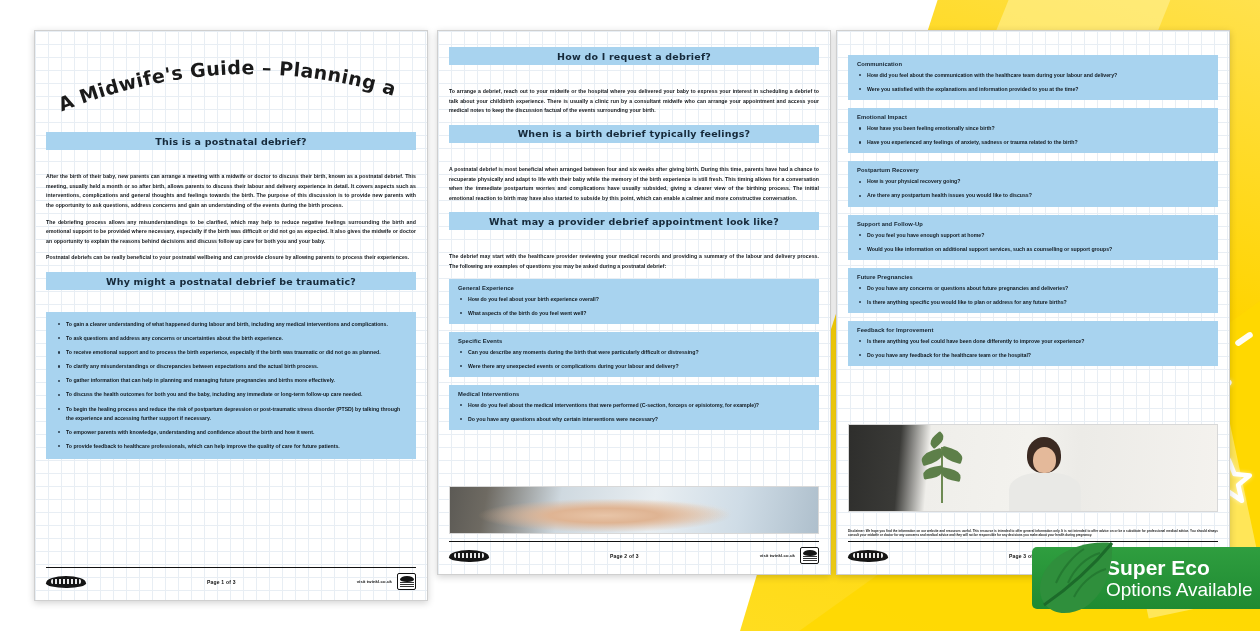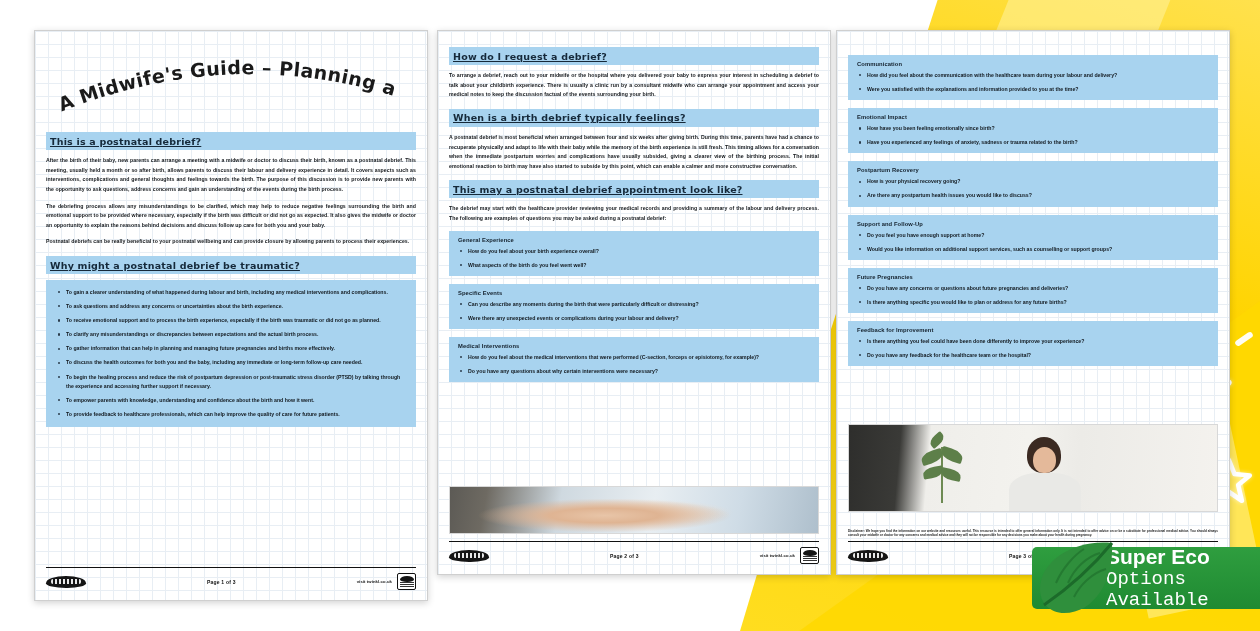--- a/index.html
+++ b/index.html
@@ -93,27 +93,27 @@
     font-size: 19px;
     font-weight: bold;
     fill: #1a1a1a;
     letter-spacing: .4px;
   }
 
   
   .sec-head {
     background: #a8d3ef;
     color: #15293a;
+    text-align: center;
     font-size: 9.5px;
     font-weight: bold;
     padding: 3.5px 4px;
-    margin: 9px 0 6px 0;
+    margin: 9px 0 22px 0;
     letter-spacing: .2px;
     font-family: "DejaVu Sans", sans-serif;
-    text-decoration: underline;
   }
   .sec-head.page2 { margin-top: 4px; }
 
   
   .para {
     font-size: 5.2px;
     line-height: 1.85;
     color: #14181c;
     text-align: justify;
     margin: 0 0 7px 0;
@@ -291,21 +291,21 @@
     width: 228px; height: 62px;
     background: linear-gradient(180deg, #2f9e3f 0%, #1f8a32 100%);
     border-radius: 5px 0 0 5px;
     z-index: 8;
     display: flex;
     align-items: center;
     padding-left: 74px;
   }
   .eco-text { color: #fff; line-height: 1.12; }
   .eco-line1 { font-size: 21px; font-weight: bold; }
-  .eco-line2 { font-size: 19px; font-weight: normal; font-family: Liberation Mono, monospace; }
+  .eco-line2 { font-size: 19px; font-weight: normal; }
   .eco-leaf-wrap {
     position: absolute;
     left: 2px; top: -12px;
     width: 86px; height: 82px;
     z-index: 9;
   }
 </style>
 </head>
 <body>
 
@@ -388,21 +388,21 @@
 
   <div class="page page-2">
     <div class="page-inner">
 
       <div class="sec-head page2">How do I request a debrief?</div>
       <p class="para">To arrange a debrief, reach out to your midwife or the hospital where you delivered your baby to express your interest in scheduling a debrief to talk about your childbirth experience. There is usually a clinic run by a consultant midwife who can arrange your appointment and access your medical notes to keep the discussion factual of the events surrounding your birth.</p>
 
       <div class="sec-head">When is a birth debrief typically feelings?</div>
       <p class="para">A postnatal debrief is most beneficial when arranged between four and six weeks after giving birth. During this time, parents have had a chance to recuperate physically and adapt to life with their baby while the memory of the birth experience is still fresh. This timing allows for a conversation when the immediate postpartum worries and complications have usually subsided, giving a clearer view of the birthing process. The initial emotional reaction to birth may have also started to subside by this point, which can enable a calmer and more constructive conversation.</p>
 
-      <div class="sec-head">This may a postnatal debrief appointment look like?</div>
+      <div class="sec-head">What may a provider debrief appointment look like?</div>
       <p class="para">The debrief may start with the healthcare provider reviewing your medical records and providing a summary of the labour and delivery process. The following are examples of questions you may be asked during a postnatal debrief:</p>
 
       <div class="blue-block tight">
         <div class="block-title">General Experience</div>
         <ul class="bullets">
           <li>How do you feel about your birth experience overall?</li>
           <li>What aspects of the birth do you feel went well?</li>
         </ul>
       </div>
 

